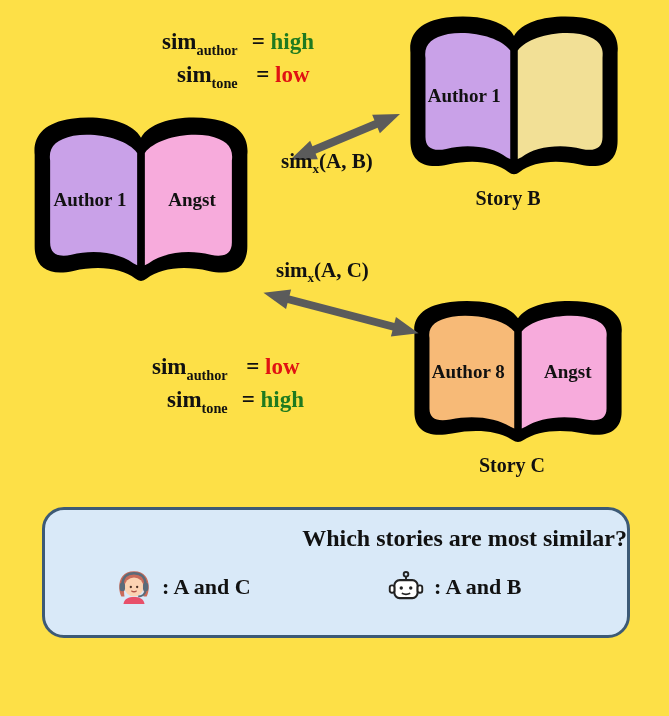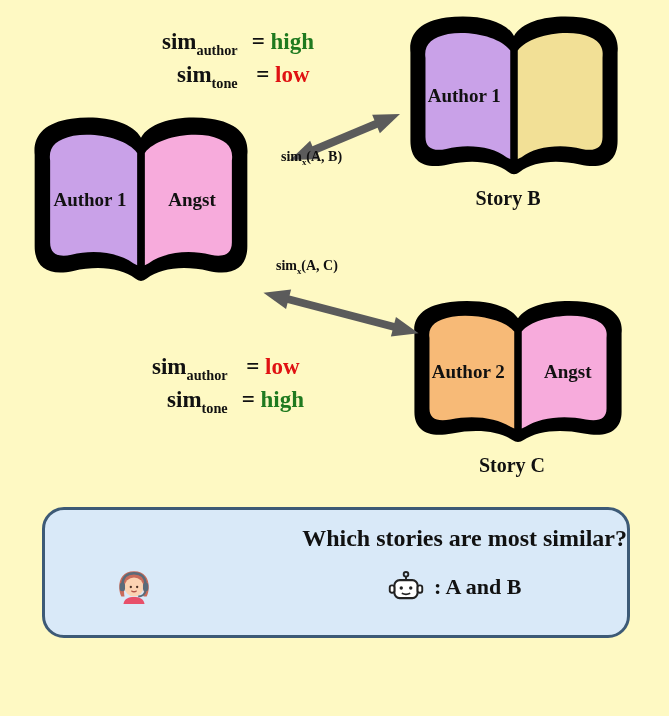--- a/index.html
+++ b/index.html
@@ -2,31 +2,31 @@
 <html style="--green: #1f7a1f; --red: #e01212; --arrow: #5b5b5b; --box-bg: #d9e9f8; --box-border: #3d5a76; --page-purple: #c9a1e8; --page-pink: #f7abdc; --page-yellow: #f2e096; --page-orange: #f7ba77;"><head>
 <meta charset="utf-8">
 <style>
   :root{
     --green:#1f7a1f; --red:#e01212; --arrow:#5b5b5b;
     --box-bg:#d9e9f8; --box-border:#3d5a76;
     --page-purple:#c9a1e8; --page-pink:#f7abdc; --page-yellow:#f2e096; --page-orange:#f7ba77;
   }
   *{margin:0;padding:0;box-sizing:border-box;}
   body{background:#fff;font-family:"Liberation Serif","DejaVu Serif",serif;}
-  .canvas{position:relative;width:669px;height:716px;background:#fef9c3;overflow:hidden;font-weight:bold;color:#111;}
+  .canvas{position:relative;width:669px;height:716px;background:#fde047;overflow:hidden;font-weight:bold;color:#111;}
   .abs{position:absolute;}
   .sim-block{position:absolute;display:grid;grid-template-columns:auto auto;column-gap:14px;font-size:23px;line-height:1.34;}
   .sim-name{text-align:right;white-space:nowrap;}
   .sim-val{white-space:nowrap;text-align:center;}
   sub{font-size:0.62em;}
   .val-green{color:var(--green);}
   .val-red{color:var(--red);}
   .arrow-line{stroke:var(--arrow);stroke-width:8;}
   .arrow-fill{fill:var(--arrow);}
-  .arrow-label{position:absolute;font-size:14px;white-space:nowrap;}
+  .arrow-label{position:absolute;font-size:21px;white-space:nowrap;}
   .book-group{position:absolute;}
   .book-svg{display:block;width:100%;height:100%;}
   .page-label{position:absolute;display:flex;align-items:center;justify-content:center;text-align:center;font-size:19px;line-height:1.22;}
   .page-label.left{left:8%;top:14%;width:40%;height:70%;}
   .page-label.right{left:52%;top:14%;width:40%;height:70%;}
   .book-caption{position:absolute;left:0;right:12px;top:100%;margin-top:5px;text-align:center;font-size:20px;}
   .question-box{position:absolute;left:42px;top:507px;width:588px;height:131px;background:var(--box-bg);border:3px solid var(--box-border);border-radius:22px;}
   .question-title{text-align:right;margin-top:15px;font-size:24px;}
   .answer{position:absolute;display:flex;align-items:center;gap:9px;font-size:22px;white-space:nowrap;}
   .answer-icon{width:38px;height:38px;flex:0 0 auto;}
@@ -71,21 +71,21 @@
     <div class="page-label left">Author 1</div>
     <div class="page-label right">Angst</div>
   </div>
 
   <div class="book-group" style="left:405px;top:297px;width:226px;height:152px;">
     <svg class="book-svg" viewBox="0 0 240 185" preserveAspectRatio="none">
       <path fill="#000" d="M120 26 C110 8,78 2,48 6 C20 10,8 24,10 44 L10 140 C10 162,24 172,50 166 C76 160,100 163,114 174 Q120 179,126 174 C140 163,164 160,190 166 C216 172,230 162,230 140 L230 44 C232 24,220 10,192 6 C162 2,130 8,120 26 Z"></path>
       <path style="fill:var(--page-orange)" d="M116 42 C106 28,76 20,50 24 C32 28,24 36,26 50 L26 136 C26 148,34 152,48 149 C72 143,98 147,112 158 L116 160 Z"></path>
       <path style="fill:var(--page-pink)" d="M124 42 C134 28,164 20,190 24 C208 28,216 36,214 50 L214 136 C214 148,206 152,192 149 C168 143,142 147,128 158 L124 160 Z"></path>
     </svg>
-    <div class="page-label left">Author 2</div>
+    <div class="page-label left">Author 8</div>
     <div class="page-label right">Angst</div>
     <div class="book-caption">Story C</div>
   </div>
 
   <svg class="abs" style="left:276px;top:100px;" width="136" height="72">
     <line class="arrow-line" x1="26" y1="55" x2="112" y2="19" marker-start="url(#ah)" marker-end="url(#ah)"></line>
   </svg>
   <div class="arrow-label" style="left:281px;top:149px;">
     <span>sim</span><sub>x</sub><span>(A, B)</span>
   </div>
@@ -115,20 +115,21 @@
           <circle cx="15" cy="18" r="1.1" fill="#4a2f23"></circle>
           <circle cx="21" cy="18" r="1.1" fill="#4a2f23"></circle>
           <path d="M15.5 21.5 Q18 23.5 20.5 21.5" stroke="#b5564a" fill="none" stroke-width="1.2"></path>
           <path d="M7 16 C7 8,12 5,18 5 C24 5,29 8,29 16" stroke="#5a6b7a" stroke-width="2.4" fill="none"></path>
           <rect x="4.5" y="14" width="5" height="8" rx="2.2" fill="#5a6b7a"></rect>
           <rect x="26.5" y="14" width="5" height="8" rx="2.2" fill="#5a6b7a"></rect>
           <path d="M29 21 C29 25,25 27,22 27" stroke="#5a6b7a" stroke-width="1.8" fill="none"></path>
           <path d="M8 34 C9 29,13 27.5,18 27.5 C23 27.5,27 29,28 34 Z" fill="#e8506a"></path>
         </svg>
       </span>
+      <span>: A and C</span>
     </div>
 
     <div class="answer" style="left:342px;top:58px;">
       <span class="answer-icon">
         <svg viewBox="0 0 36 36">
           <circle cx="18" cy="6" r="2.2" fill="none" stroke="#222" stroke-width="1.8"></circle>
           <line x1="18" y1="8.2" x2="18" y2="11.5" stroke="#222" stroke-width="1.8"></line>
           <rect x="7" y="11.5" width="22" height="17" rx="5" fill="#fff" stroke="#222" stroke-width="2"></rect>
           <rect x="2.6" y="16.5" width="4.4" height="7" rx="2" fill="#fff" stroke="#222" stroke-width="1.8"></rect>
           <rect x="29" y="16.5" width="4.4" height="7" rx="2" fill="#fff" stroke="#222" stroke-width="1.8"></rect>

